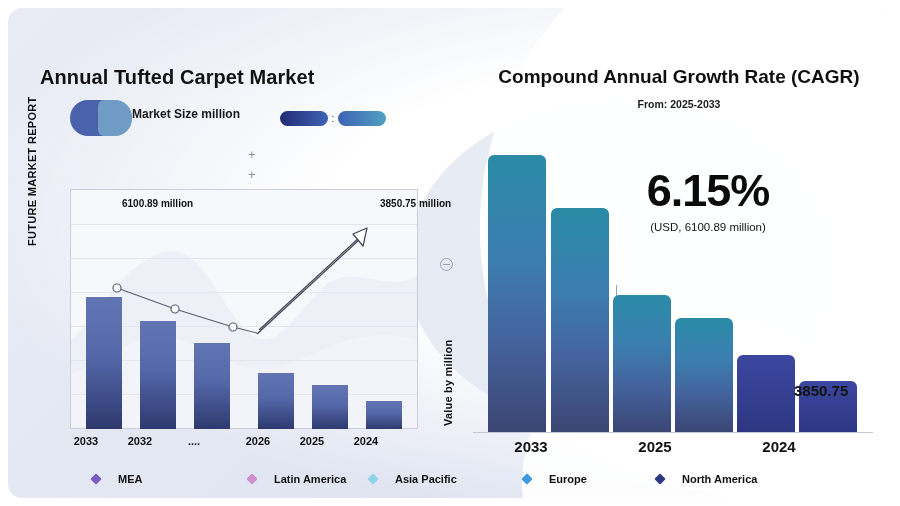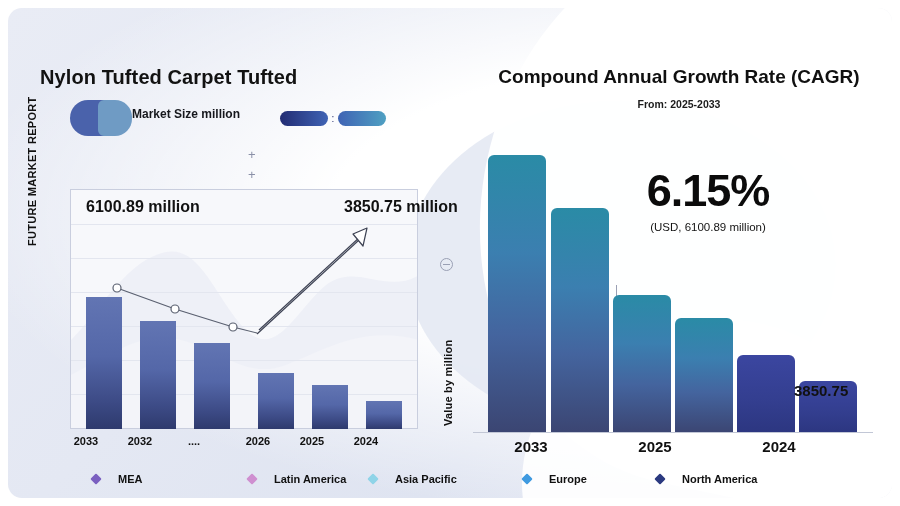--- a/index.html
+++ b/index.html
@@ -116,21 +116,21 @@
   }
   .plot .gl {
     position:absolute; left:0; width:100%; height:1px; background:#e3e6ef;
   }
   .plot .hill {
     position:absolute; left:0; bottom:0; width:100%; height:100%;
     overflow:hidden; opacity:.75;
   }
   .lbl-left-val, .lbl-right-val {
     position:absolute; top:190px;
-    font-size:16px; font-weight:bold; color:#111;
+    font-size:10px; font-weight:bold; color:#111;margin-left:36px;
   }
   .lbl-left-val { left:78px; }
   .lbl-right-val { left:336px; }
 
   .bars-left { position:absolute; left:62px; top:181px; width:348px; height:240px; }
   .bl {
     position:absolute; bottom:0; width:36px;
     background:linear-gradient(180deg,#6275b3 0%, #5467a8 45%, #3c4a85 80%, #2e3a6d 100%);
   }
   .xlab-left {
@@ -201,21 +201,21 @@
 </head>
 <body>
 
 <div id="stage">
   <div class="card">
 
     <div class="bg-ellipse"></div>
     <div class="swoosh"></div>
     <div class="swoosh2"></div>
 
-    <div class="left-title">Nylon Tufted Carpet Tufted</div>
+    <div class="left-title">Annual Tufted Carpet Market</div>
 
     <div class="chip">
       <div class="c1"></div>
       <div class="c2"></div>
     </div>
     <div class="chip-label">Market Size million</div>
 
     <div class="pillrow">
       <span class="pill a"></span><span class="pill-sep">:</span><span class="pill b"></span>
     </div>

